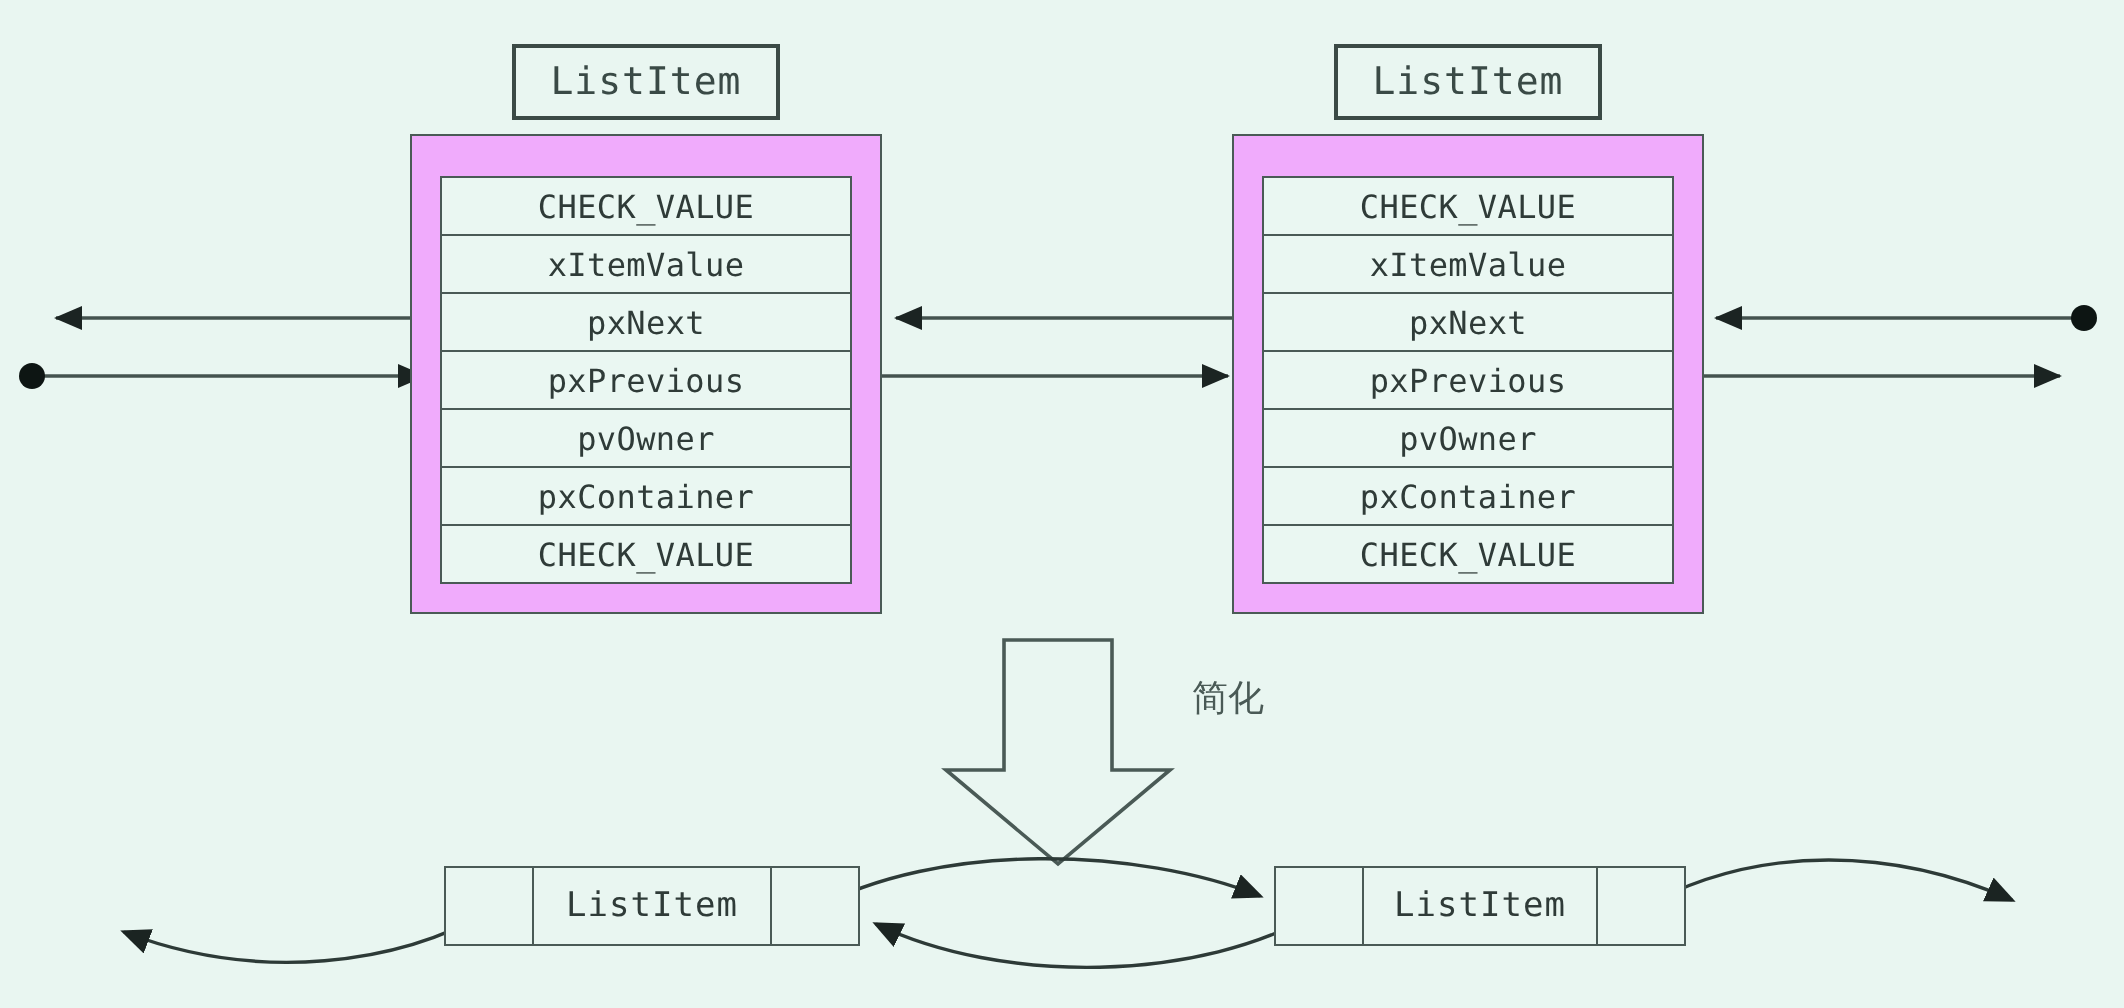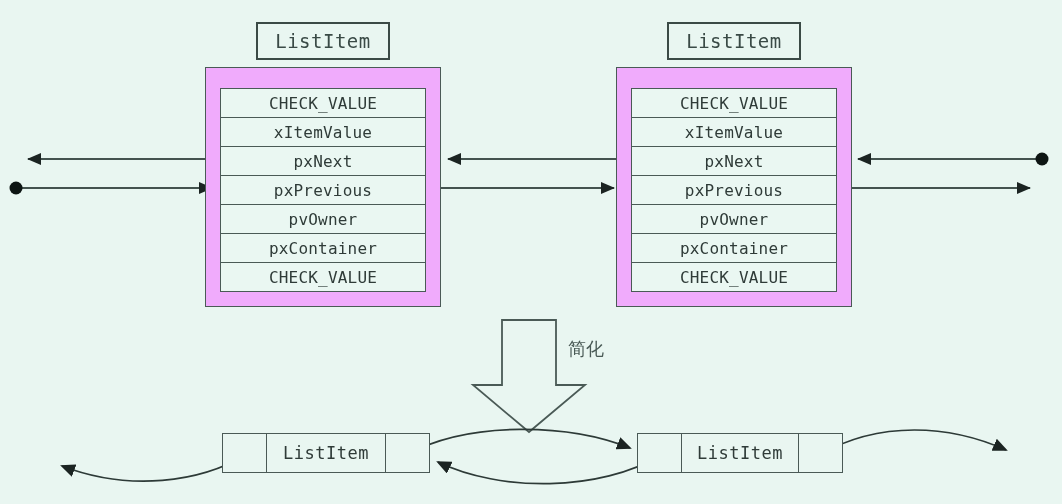--- a/index.html
+++ b/index.html
@@ -199,21 +199,21 @@
       <div class="field-row">CHECK_VALUE</div>
       <div class="field-row">xItemValue</div>
       <div class="field-row">pxNext</div>
       <div class="field-row">pxPrevious</div>
       <div class="field-row">pvOwner</div>
       <div class="field-row">pxContainer</div>
       <div class="field-row">CHECK_VALUE</div>
     </div>
   </div>
 
-  <div class="annotation" style="left:568px; top:337px;">简化</div>
+  <div class="annotation" style="left:596px; top:337px;">简化</div>
 
   <div class="node-box" style="left:222px; top:433px; width:208px;">
     <div class="node-cell-dot"></div>
     <div class="node-cell-label">ListItem</div>
     <div class="node-cell-dot last"></div>
   </div>
 
   <div class="node-box" style="left:637px; top:433px; width:206px;">
     <div class="node-cell-dot"></div>
     <div class="node-cell-label">ListItem</div>

